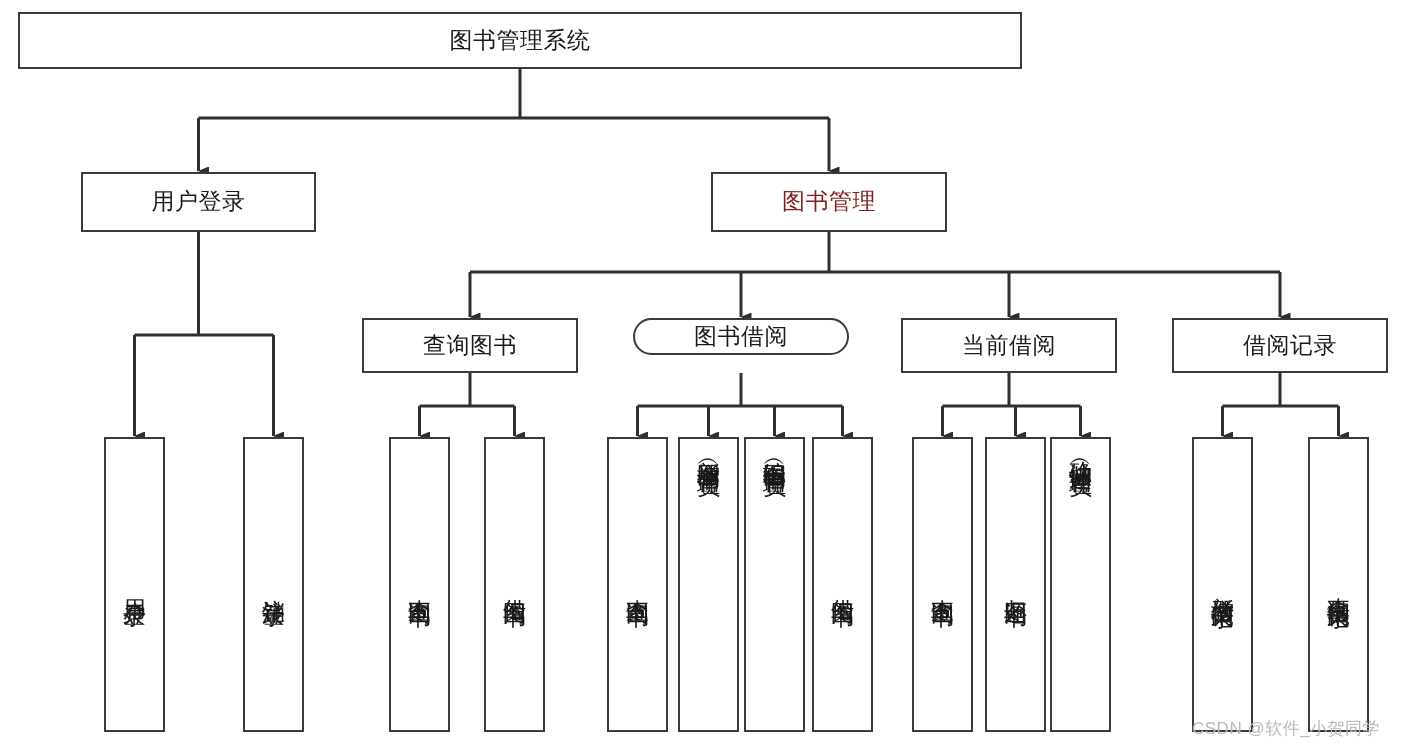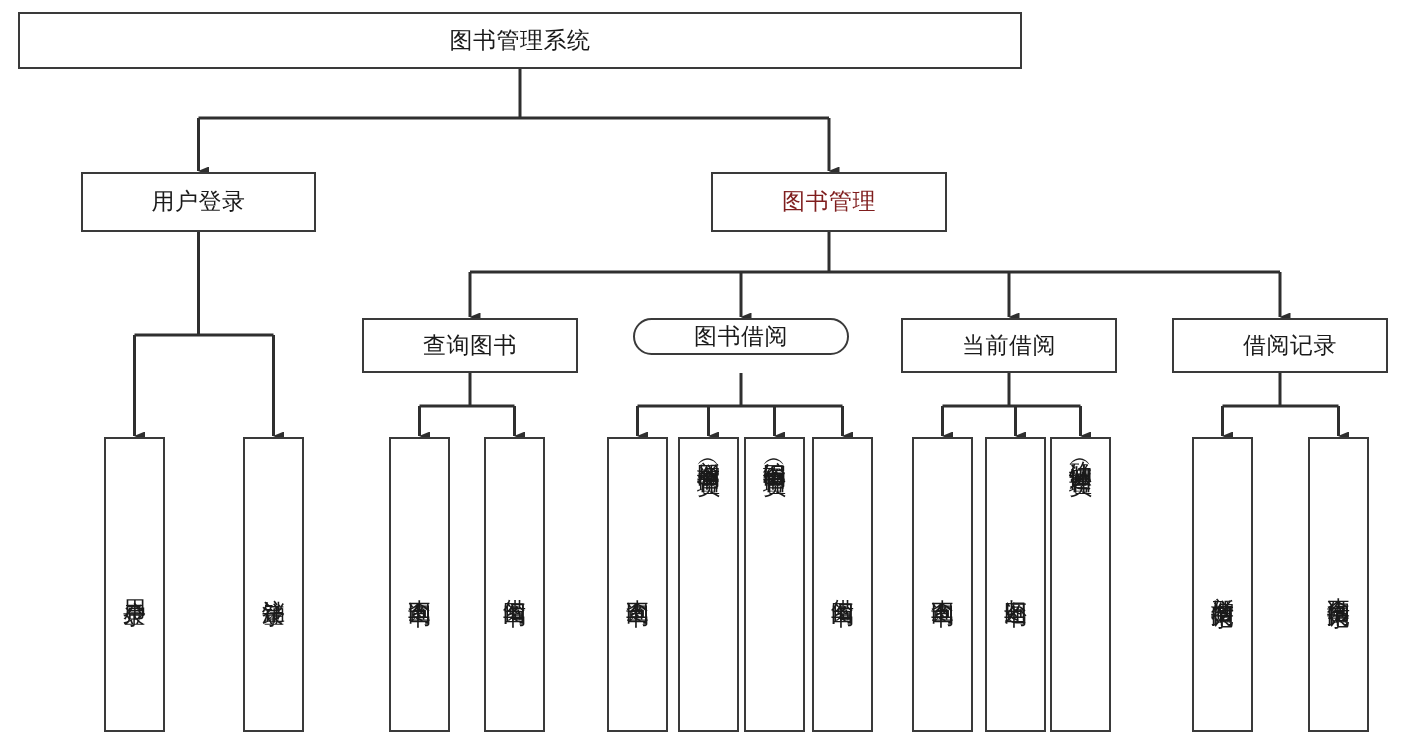--- a/index.html
+++ b/index.html
@@ -174,14 +174,15 @@
         <span class="label" style="color: rgb(26, 26, 26);">确认归还（管理员）</span>
       </div>
       <div class="node vertical centered" style="left: 1192px; top: 437px; width: 61px; height: 295px; border-color: rgb(58, 58, 58); background: rgb(255, 255, 255);">
         <span class="label" style="color: rgb(26, 26, 26);">新增借阅记录</span>
       </div>
       <div class="node vertical centered" style="left: 1308px; top: 437px; width: 61px; height: 295px; border-color: rgb(58, 58, 58); background: rgb(255, 255, 255);">
         <span class="label" style="color: rgb(26, 26, 26);">查询借阅记录</span>
       </div>
     </div>
 
+  <div class="watermark" style="left: 1192px; top: 717px; color: rgb(185, 185, 185);">CSDN @软件_小贺同学</div>
 
 </div>
 
 </body></html>

